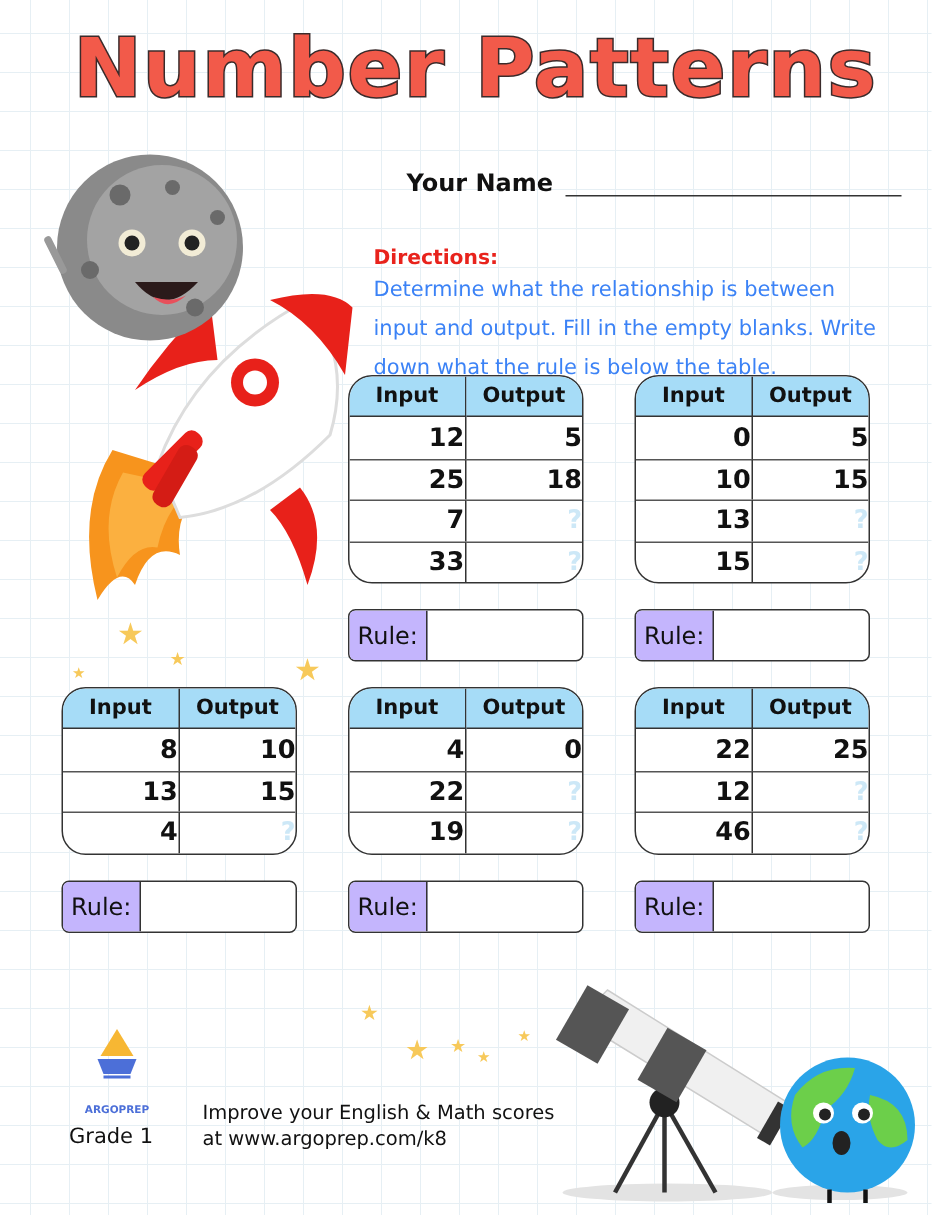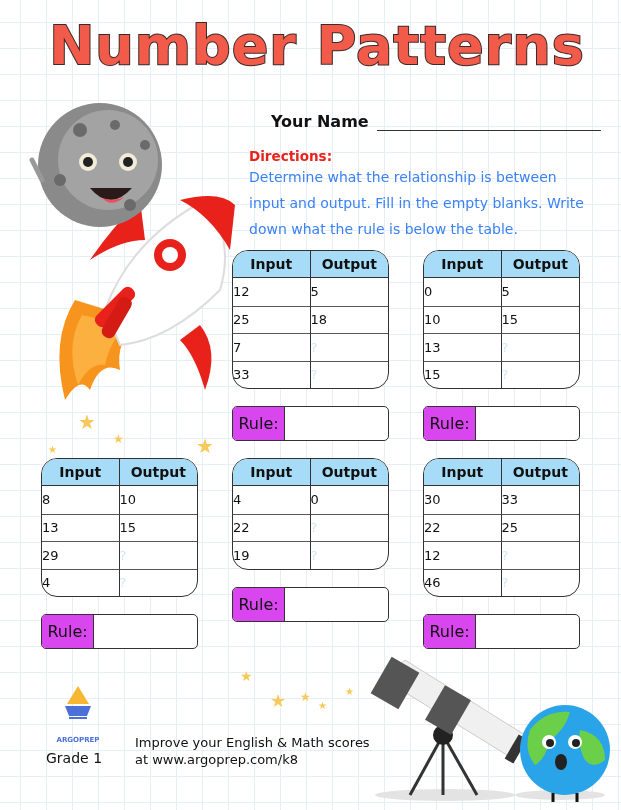--- a/index.html
+++ b/index.html
@@ -25,47 +25,48 @@
     paint-order: stroke fill;
     padding-left: 13px;
   }
   .name-row {
     position: absolute; left: 252px; top: 112px;
     display: flex; align-items: flex-end; margin-left: 19px;
   }
   .name-label { font-size: 16px; font-weight: bold; color: #111; }
   .name-line { width: 224px; border-bottom: 1.5px solid #333; margin-left: 8px; height: 18px; }
   .directions { position: absolute; left: 249px; top: 148px; width: 345px; }
-  .dir-label { font-size: 13.5px; font-weight: bold; color: #e8231c; }
+  .dir-label { font-size: 13.5px; font-weight: bold; color: #e8231c; margin-top: 16px; }
   .dir-text { font-size: 14px; line-height: 26px; color: #3b82f6; }
 
   .table-block { position: absolute; width: 157px; }
   table.io {
     width: 157px; border-collapse: separate; border-spacing: 0;
     border: 1.5px solid #333; border-radius: 16px; overflow: hidden;
     background: #fff;
   }
   table.io th {
     background: #a6dcf7; height: 27px; font-size: 14px; font-weight: bold;
     border-bottom: 1.5px solid #333;
   }
   table.io td {
-    height: 27.5px; text-align: left; font-size: 13px;
+    height: 27.5px; text-align: right; font-size: 17px;
     border-top: 1px solid #555;
+    font-weight: bold;
   }
   table.io tr:nth-child(1) td { border-top: none; }
   table.io th:first-child, table.io td:first-child { border-right: 1.5px solid #333; width: 50%; }
   .q { color: #cde8f7; font-size: 16px; }
   .rule {
     margin-top: 17px; width: 157px; height: 35px;
     border: 1.5px solid #333; border-radius: 5px; overflow: hidden;
     display: flex; background: #fff;
   }
   .rule-label {
-    width: 52px; background: #d946ef; border-right: 1.5px solid #333;
+    width: 52px; background: #c4b5fd; border-right: 1.5px solid #333;
     font-size: 16px; display: flex; align-items: center; justify-content: center;
   }
   .rule-input { flex: 1; border: none; background: transparent; }
 
   .footer-grade { position: absolute; left: 46px; top: 750px; font-size: 14px; font-weight: normal; }
   .footer-text { position: absolute; left: 135px; top: 734px; font-size: 13px; line-height: 17px; }
   .logo { position: absolute; left: 56px; top: 686px; width: 44px; text-align: center; }
   .logo-text { font-size: 7px; font-weight: bold; color: #4c6fd8; margin-top: 12px; }
   .star { position: absolute; color: #f7c95a; }
 </style>
@@ -201,24 +202,20 @@
         <tbody>
           <tr>
             <td>8</td>
             <td>10</td>
           </tr>
           <tr>
             <td>13</td>
             <td>15</td>
           </tr>
           <tr>
-            <td>29</td>
-            <td class="q">?</td>
-          </tr>
-          <tr>
             <td>4</td>
             <td class="q">?</td>
           </tr>
         </tbody>
       </table>
       <div class="rule">
         <div class="rule-label">Rule:</div>
         <div class="rule-input"></div>
       </div>
     </div>
@@ -252,24 +249,20 @@
     </div>
     <div class="table-block" style="left: 423px; top: 458px;">
       <table class="io">
         <thead>
           <tr>
             <th>Input</th>
             <th>Output</th>
           </tr>
         </thead>
         <tbody>
-          <tr>
-            <td>30</td>
-            <td>33</td>
-          </tr>
           <tr>
             <td>22</td>
             <td>25</td>
           </tr>
           <tr>
             <td>12</td>
             <td class="q">?</td>
           </tr>
           <tr>
             <td>46</td>

